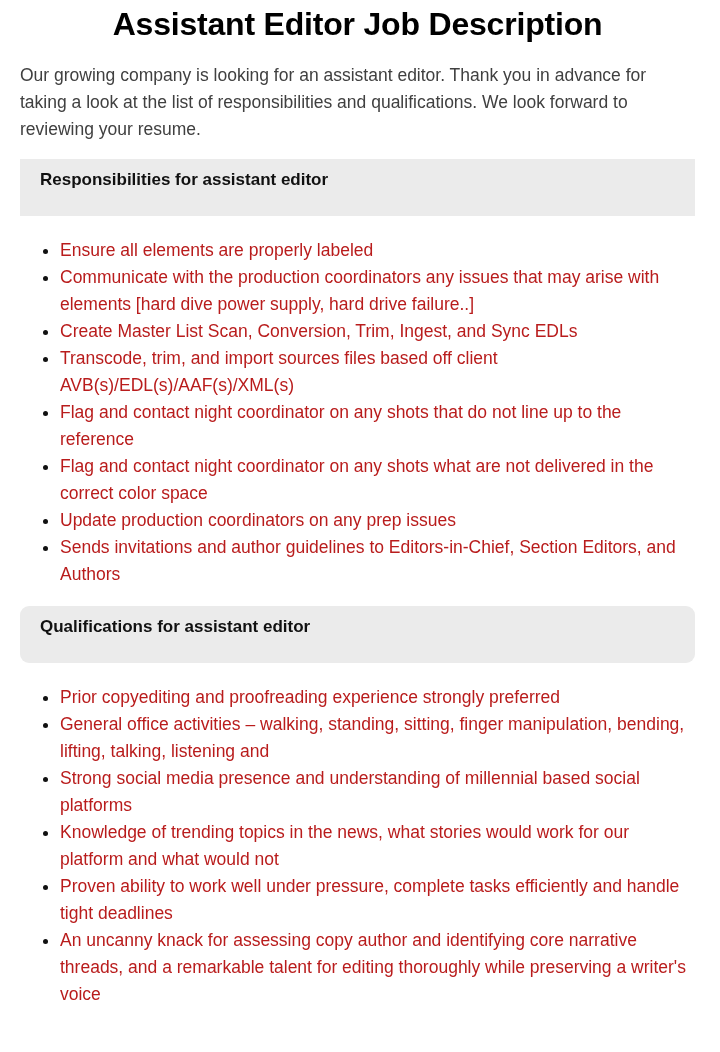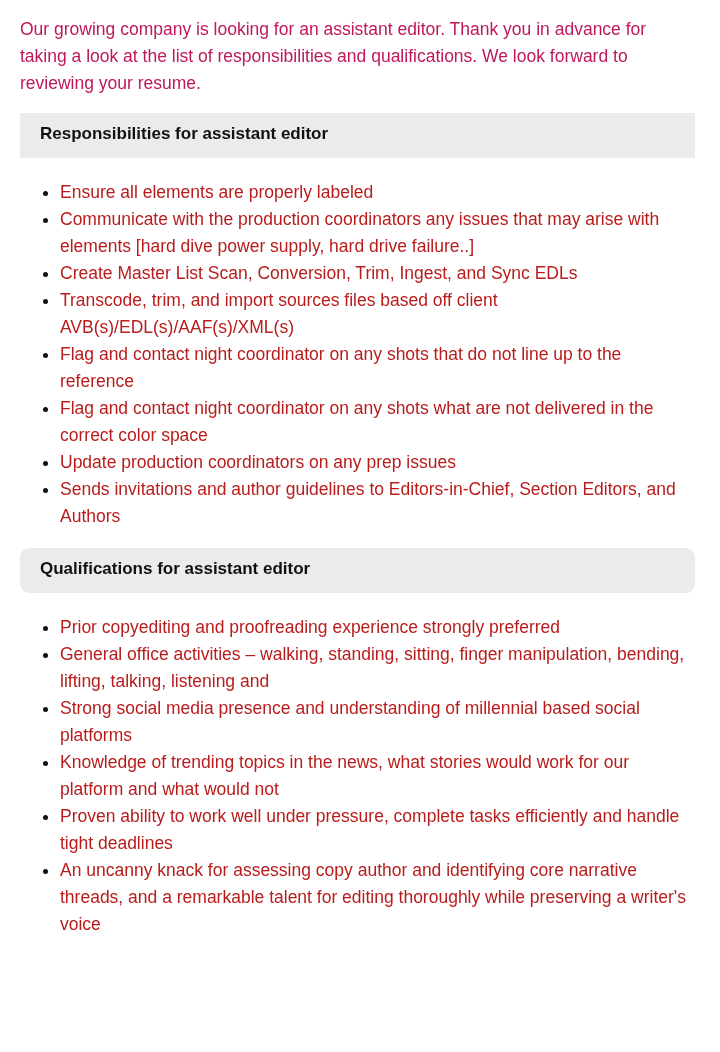--- a/index.html
+++ b/index.html
@@ -25,26 +25,26 @@
       text-align: center;
       font-size: 32px;
       font-weight: bold;
       color: #000000;
       letter-spacing: -0.2px;
     }
     .intro {
       margin: 16px 0 0 0;
       font-size: 17.5px;
       line-height: 27px;
-      color: #be185d;
+      color: #404040;
     }
     .section-header {
       margin-top: 16px;
       background: #ebebeb;
-      height: 45px;
+      height: 57px;
       line-height: 41px;
       padding-left: 20px;
       font-size: 17px;
       font-weight: bold;
       color: #111111;
     }
     ul.items {
       margin: 21px 0 0 0;
       padding: 0 0 0 40px;
       list-style: none;
@@ -64,20 +64,21 @@
       height: 5px;
       border-radius: 50%;
       background: #111111;
     }
     .qual-header { margin-top: 18px; border-radius: 9px; }
   </style>
 </head>
 <body>
 
 <div class="page">
+  <h1 class="title">Assistant Editor Job Description</h1>
   <p class="intro">Our growing company is looking for an assistant editor. Thank you in advance for taking a look at the list of responsibilities and qualifications. We look forward to reviewing your resume.</p>
 
   <div class="section-header">Responsibilities for assistant editor</div>
   <ul class="items">
     <li>Ensure all elements are properly labeled</li>
     <li>Communicate with the production coordinators any issues that may arise with elements [hard dive power supply, hard drive failure..]</li>
     <li>Create Master List Scan, Conversion, Trim, Ingest, and Sync EDLs</li>
     <li>Transcode, trim, and import sources files based off client AVB(s)/EDL(s)/AAF(s)/XML(s)</li>
     <li>Flag and contact night coordinator on any shots that do not line up to the reference</li>
     <li>Flag and contact night coordinator on any shots what are not delivered in the correct color space</li>

